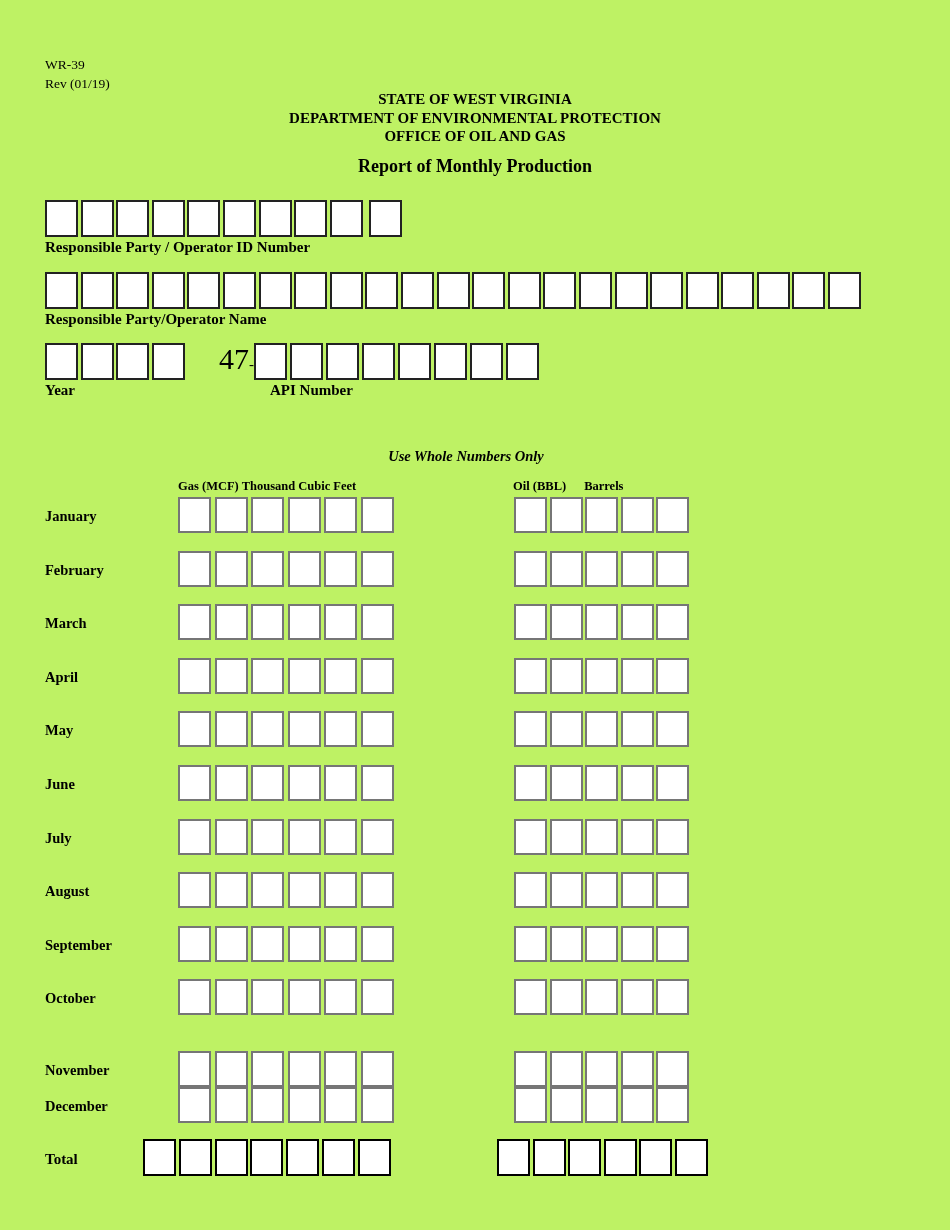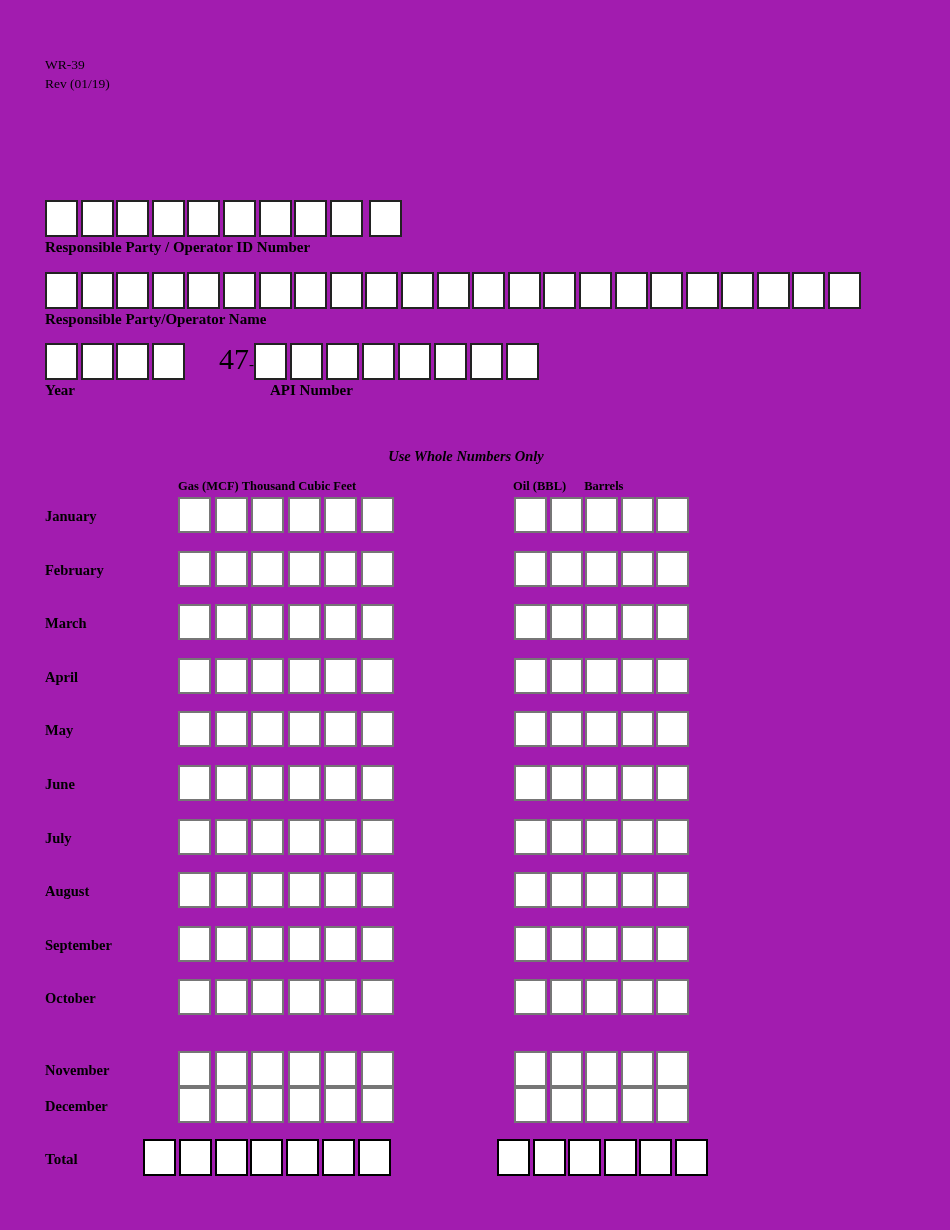--- a/index.html
+++ b/index.html
@@ -1,18 +1,18 @@
 <!DOCTYPE html>
 <html><head>
 <meta charset="utf-8">
 <style>
   * { margin:0; padding:0; box-sizing:border-box; }
   html,body { background:#ffffff; }
   .page {
-    position:relative; width:950px; height:1230px; background:#a21caf;
+    position:relative; width:950px; height:1230px; background:#bef264;
     font-family:"Liberation Serif", serif; color:#000; overflow:hidden;
   }
 
   .form-id { position:absolute; left:45px; top:55px; font-size:13.5px; line-height:19px; }
   .agency { position:absolute; left:0; top:90px; width:950px; text-align:center;
             font-weight:bold; font-size:15px; line-height:18.5px; }
   .title  { position:absolute; left:0; top:156px; width:950px; text-align:center;
             font-weight:bold; font-size:18px; }
 
   .boxrow { position:absolute; display:flex; }
@@ -65,21 +65,27 @@
 </head>
 <body>
 
 <div class="page">
 
   <div class="form-id">
     <div>WR-39</div>
     <div>Rev (01/19)</div>
   </div>
 
-
+  <div class="agency">
+    <div>STATE OF WEST VIRGINIA</div>
+    <div>DEPARTMENT OF ENVIRONMENTAL PROTECTION</div>
+    <div>OFFICE OF OIL AND GAS</div>
+  </div>
+
+  <div class="title">Report of Monthly Production</div>
 
   <div class="boxrow id-boxes">
       <div></div>
       <div></div>
       <div></div>
       <div></div>
       <div></div>
       <div></div>
       <div></div>
       <div></div>

